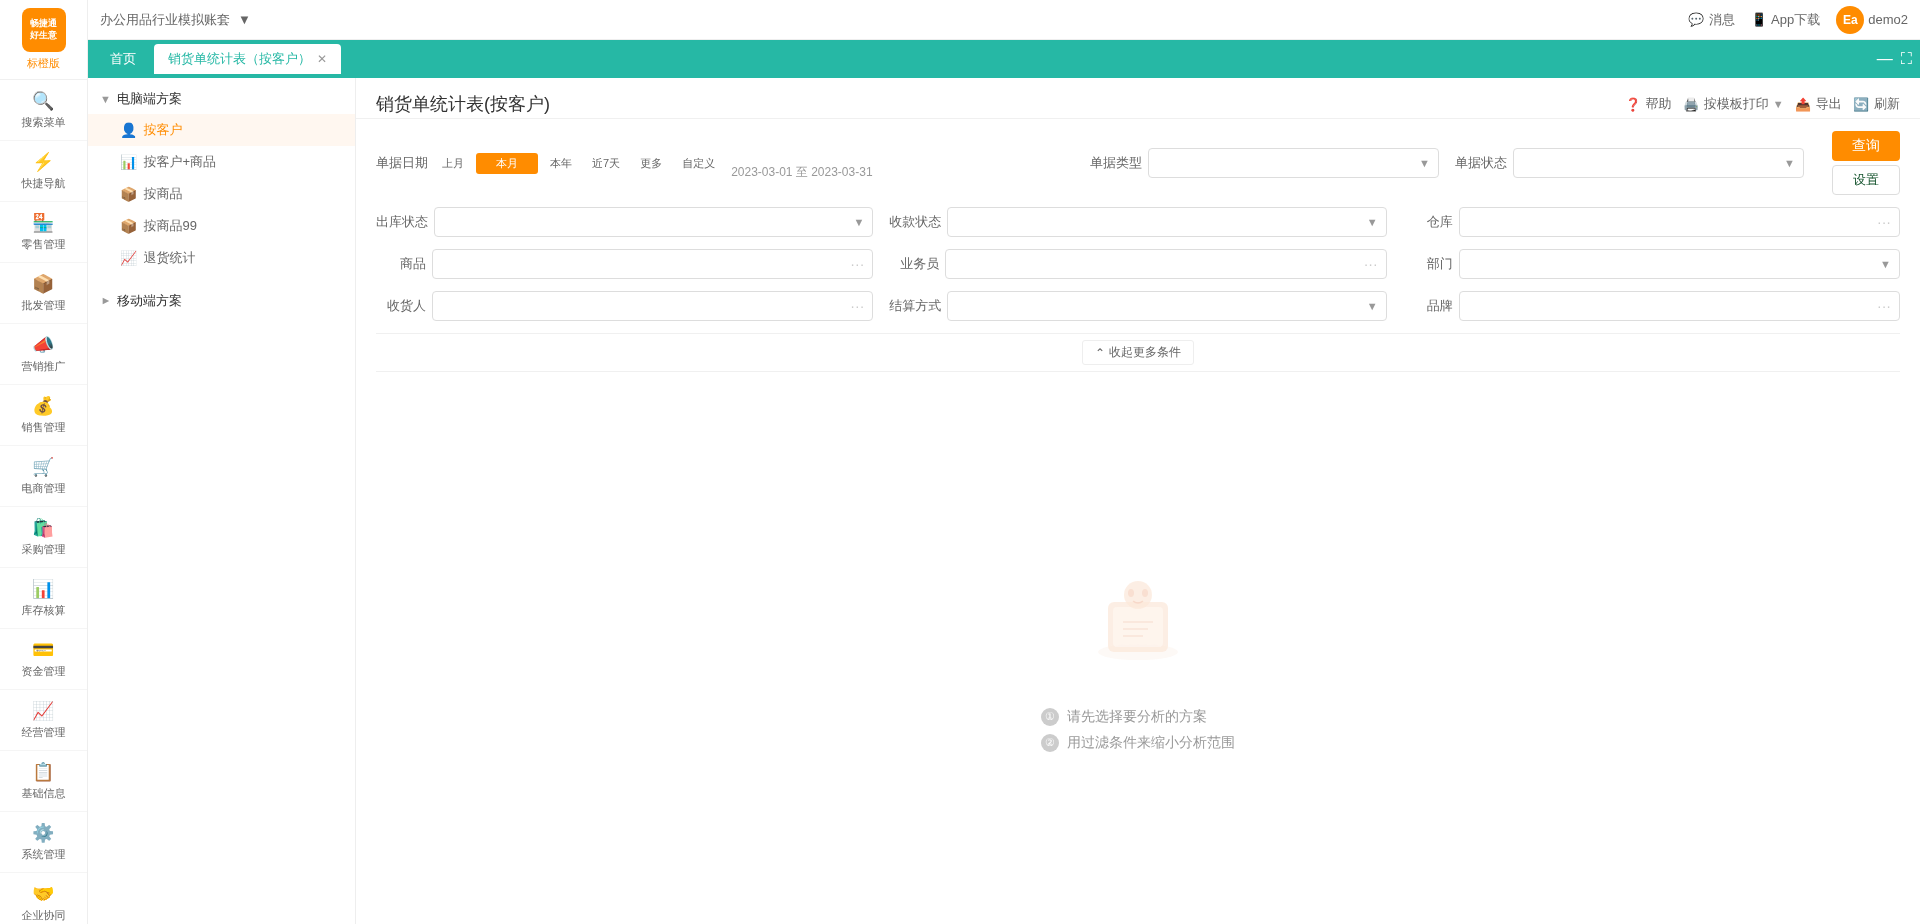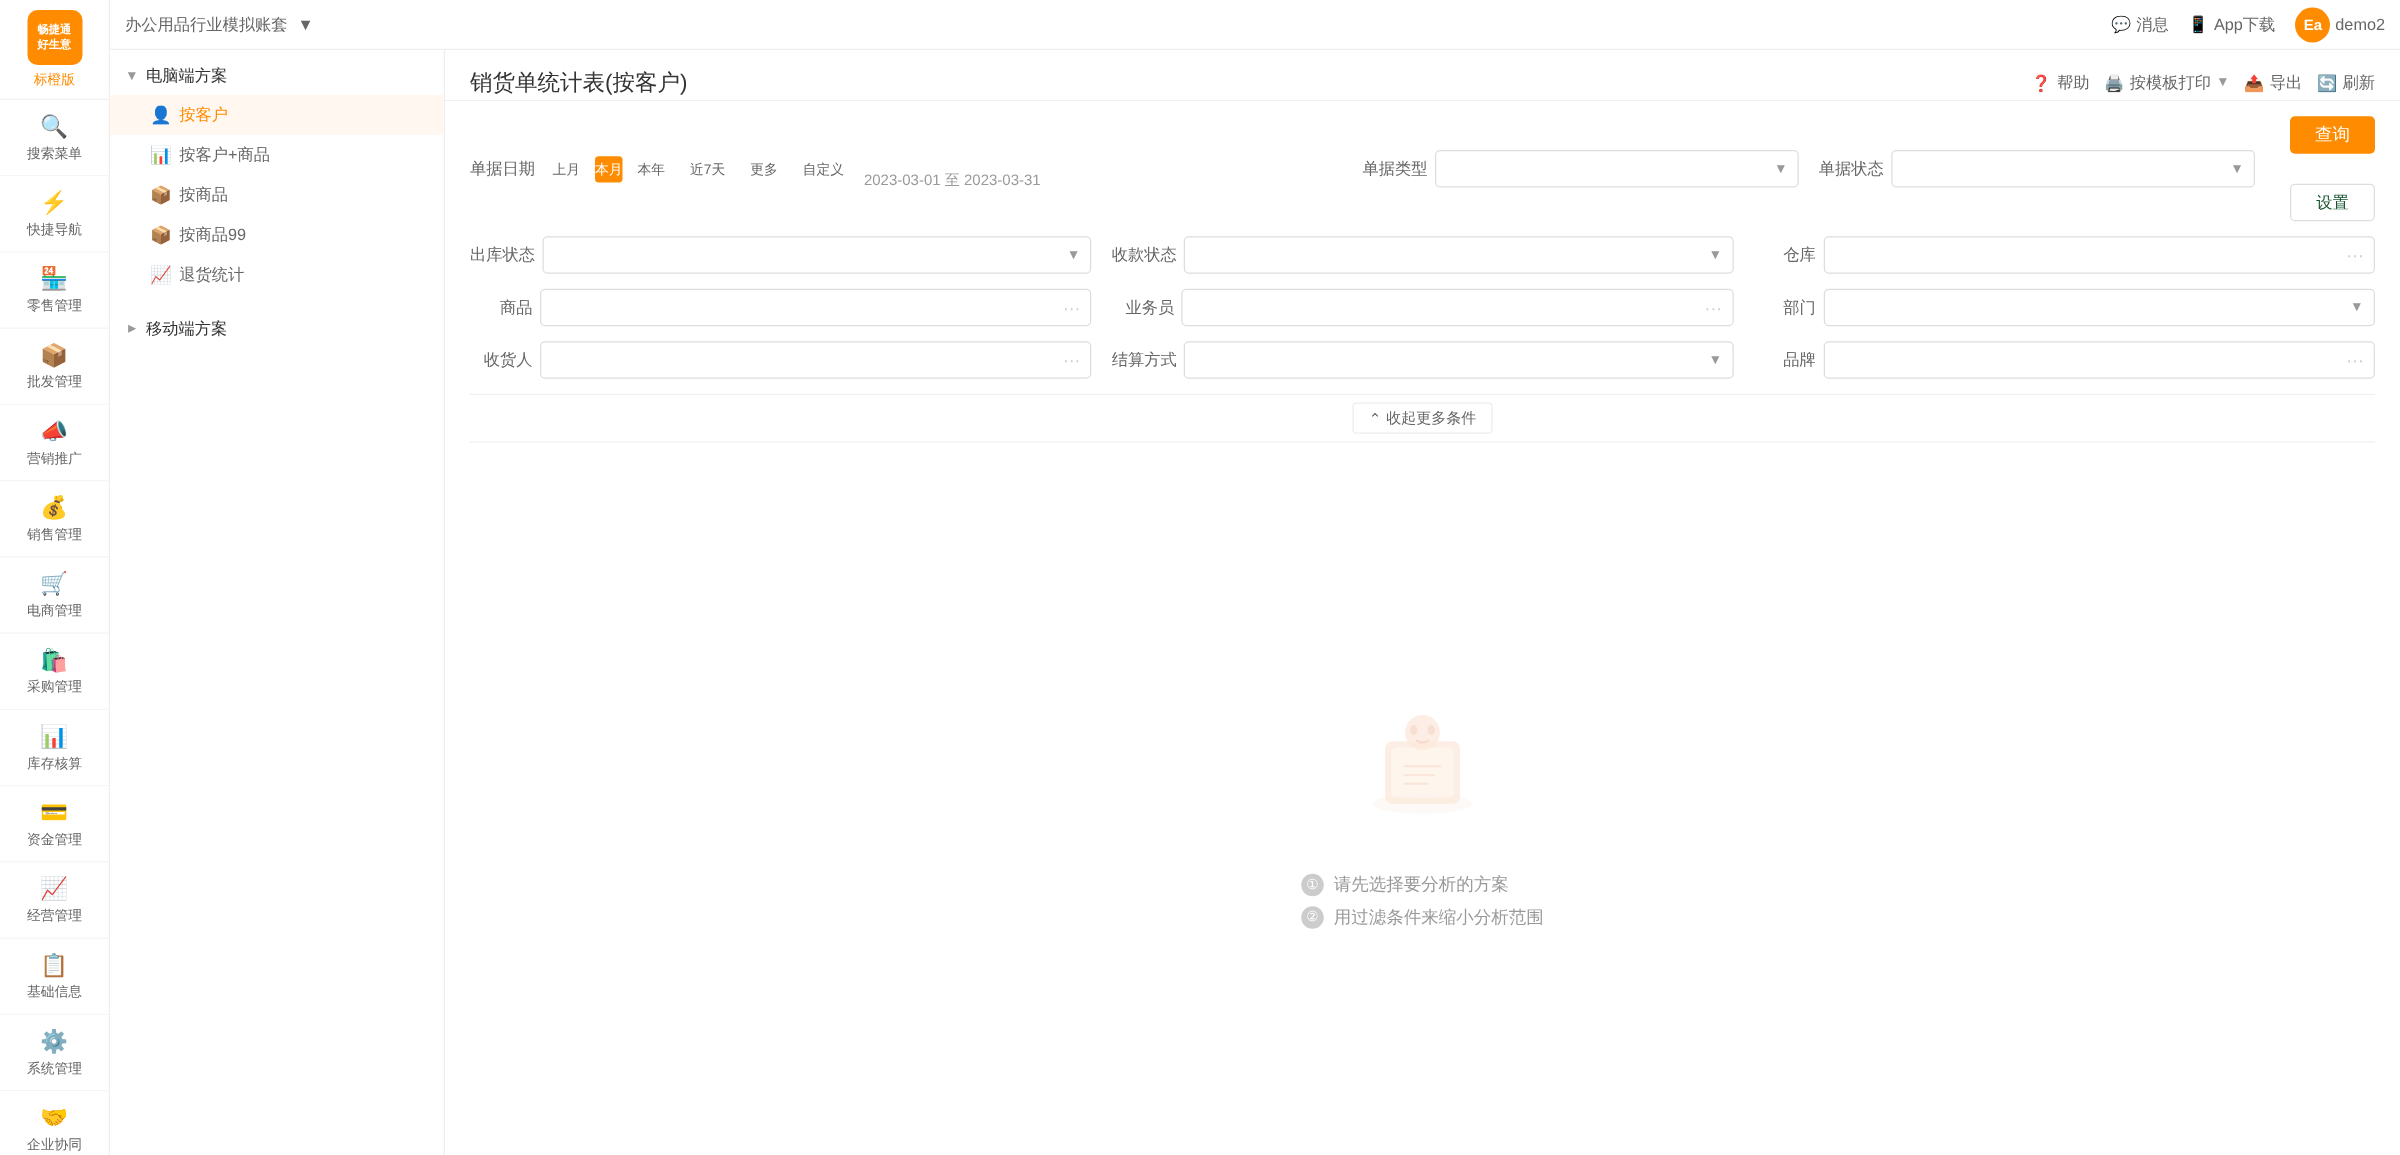--- a/index.html
+++ b/index.html
@@ -61,41 +61,41 @@
     .page-actions { display: flex; align-items: center; gap: 12px; }
     .action-link { display: flex; align-items: center; gap: 4px; font-size: 13px; color: #666; cursor: pointer; }
 
     
     .filter-area { padding: 12px 20px; background: #fff; }
     .filter-row { display: flex; align-items: center; margin-bottom: 12px; gap: 16px; }
     .filter-item { display: flex; align-items: center; gap: 6px; flex: 1; }
     .filter-label { font-size: 13px; color: #666; white-space: nowrap; min-width: 50px; text-align: right; }
     .filter-date-group { display: flex; align-items: center; gap: 4px; }
     .date-btn { padding: 3px 8px; font-size: 11px; color: #666; cursor: pointer; border: none; background: transparent; }
-    .date-btn.active { background: #ff8c00; color: white; border-radius: 3px; padding: 3px 0; }
+    .date-btn.active { background: #ff8c00; color: white; border-radius: 3px; padding: 3px 20px; }
     .date-range-text { font-size: 12px; color: #999; margin-left: 4px; margin-top: 19px; }
     .filter-select { flex: 1; height: 30px; border: 1px solid #ddd; border-radius: 4px; padding: 0 8px; font-size: 12px; color: #666; display: flex; align-items: center; justify-content: space-between; cursor: pointer; background: white; }
     .filter-select-text { color: #ccc; font-size: 12px; }
     .filter-dots { color: #ccc; font-size: 14px; cursor: pointer; }
 
     
     .collapse-bar { display: flex; justify-content: center; padding: 6px 0; border-top: 1px solid #f0f0f0; border-bottom: 1px solid #f0f0f0; }
     .collapse-btn { display: flex; align-items: center; gap: 4px; font-size: 12px; color: #666; cursor: pointer; padding: 3px 12px; border: 1px solid #eee; border-radius: 3px; background: white; }
 
     
     .empty-state { flex: 1; display: flex; flex-direction: column; align-items: center; justify-content: center; gap: 12px; }
     .empty-icon { font-size: 80px; opacity: 0.4; }
     .empty-hints { display: flex; flex-direction: column; gap: 8px; }
     .empty-hint { display: flex; align-items: center; gap: 8px; font-size: 14px; color: #999; }
     .hint-num { width: 18px; height: 18px; border-radius: 50%; background: #ccc; color: white; font-size: 11px; display: flex; align-items: center; justify-content: center; flex-shrink: 0; }
 
     
     .query-btn { background: #ff8c00; color: white; border: none; border-radius: 4px; padding: 6px 20px; font-size: 14px; cursor: pointer; }
     .settings-btn { background: white; color: #14532d; border: 1px solid #ddd; border-radius: 4px; padding: 5px 16px; font-size: 13px; cursor: pointer; margin-top: 4px; }
-    .btn-group { display: flex; flex-direction: column; gap: 20px; margin-left: 12px; }
+    .btn-group { display: flex; flex-direction: column; gap: 0; margin-left: 12px; }
 
     .chevron { font-size: 11px; color: #999; }
 
     .mobile-section { padding: 6px 0; }
   </style>
 </head>
 <body>
 
 <div class="sidebar">
   <div class="sidebar-logo">
@@ -183,20 +183,33 @@
       </div>
       <div class="top-nav-right-item">
         <div class="user-avatar">
           <span>Ea</span>
         </div>
         <span>demo2</span>
       </div>
     </div>
   </div>
 
+  <div class="tab-bar">
+    <div class="tab home">
+      <span>首页</span>
+    </div>
+    <div class="tab active">
+      <span>销货单统计表（按客户）</span>
+      <span class="tab-close">✕</span>
+    </div>
+    <div class="tab-bar-right">
+      <span class="tab-bar-btn">—</span>
+      <span class="tab-bar-btn">⛶</span>
+    </div>
+  </div>
 
   <div class="page-content">
 
     <div class="scheme-panel">
 
       <div class="scheme-section">
         <div class="scheme-section-header">
           <span class="scheme-section-arrow">▼</span>
           <span>电脑端方案</span>
         </div>

